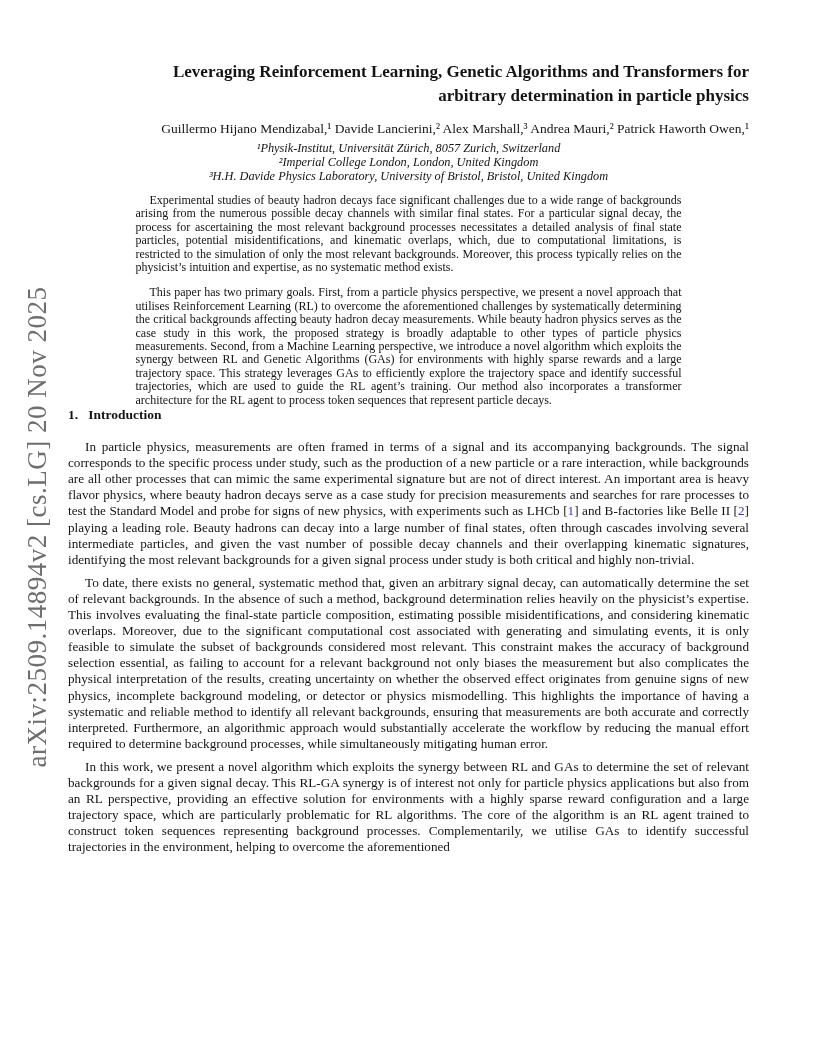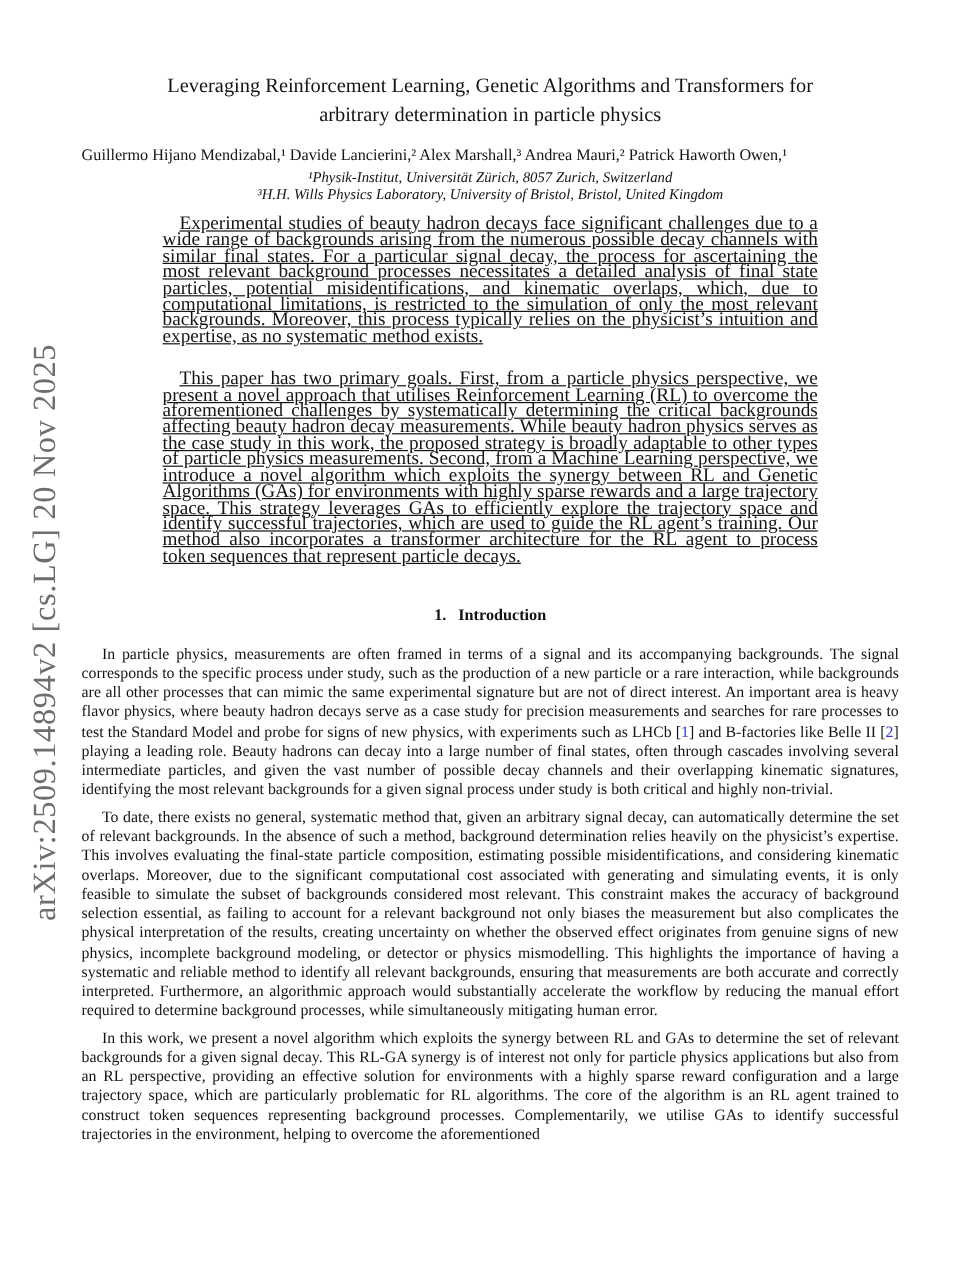--- a/index.html
+++ b/index.html
@@ -27,52 +27,50 @@
     white-space: nowrap;
     font-size: 27px;
     color: #6e6e6e;
     letter-spacing: 0.5px;
   }
   .content {
     width: 681px;
     margin-left: 68px;
   }
   .title {
-    text-align: center;
-    font-weight: normal;
+    text-align: right;
+    font-weight: bold;
     font-size: 17px;
     line-height: 24px;
   }
   .authors {
     margin-top: 12px;
-    text-align: left;
+    text-align: right;
     font-size: 13.5px;
     line-height: 18px;
   }
   .affiliations {
     margin-top: 3px;
     text-align: center;
     font-style: italic;
     font-size: 12.3px;
     line-height: 14px;
     font-family: Liberation Serif, serif;
   }
   .abstract {
     width: 546px;
     margin: 11px auto 0 auto;
-    font-size: 16px;
+    font-size: 12px;
     line-height: 13.4px;
     text-align: justify;
-    text-decoration: underline;
   }
   .abstract p { text-indent: 14px; }
-  .abstract p + p { margin-top: 22px; }
+  .abstract p + p { margin-top: 12px; }
   .section-heading {
-    margin-top: 35px;
-    text-align: center;
+    text-align: left;
     font-size: 13.5px;
     font-weight: bold;
   }
   .section-heading .sec-num { margin-right: 10px; }
   .body-text {
     margin-top: 16px;
     font-size: 13.2px;
     line-height: 16.1px;
     text-align: justify;
   }
@@ -97,21 +95,22 @@
       <div>Leveraging Reinforcement Learning, Genetic Algorithms and Transformers for</div>
       <div>arbitrary determination in particle physics</div>
     </div>
 
     <div class="authors">
       <div>Guillermo Hijano Mendizabal,¹ Davide Lancierini,² Alex Marshall,³ Andrea Mauri,² Patrick Haworth Owen,¹</div>
     </div>
 
     <div class="affiliations">
       <div>¹Physik-Institut, Universität Zürich, 8057 Zurich, Switzerland</div>
-      <div>³H.H. Wills Physics Laboratory, University of Bristol, Bristol, United Kingdom</div>
+      <div>²Imperial College London, London, United Kingdom</div>
+      <div>³H.H. Davide Physics Laboratory, University of Bristol, Bristol, United Kingdom</div>
     </div>
 
     <div class="abstract">
       <p>Experimental studies of beauty hadron decays face significant challenges due to a wide range of backgrounds arising from the numerous possible decay channels with similar final states. For a particular signal decay, the process for ascertaining the most relevant background processes necessitates a detailed analysis of final state particles, potential misidentifications, and kinematic overlaps, which, due to computational limitations, is restricted to the simulation of only the most relevant backgrounds. Moreover, this process typically relies on the physicist’s intuition and expertise, as no systematic method exists.</p>
       <p>This paper has two primary goals. First, from a particle physics perspective, we present a novel approach that utilises Reinforcement Learning (RL) to overcome the aforementioned challenges by systematically determining the critical backgrounds affecting beauty hadron decay measurements. While beauty hadron physics serves as the case study in this work, the proposed strategy is broadly adaptable to other types of particle physics measurements. Second, from a Machine Learning perspective, we introduce a novel algorithm which exploits the synergy between RL and Genetic Algorithms (GAs) for environments with highly sparse rewards and a large trajectory space. This strategy leverages GAs to efficiently explore the trajectory space and identify successful trajectories, which are used to guide the RL agent’s training. Our method also incorporates a transformer architecture for the RL agent to process token sequences that represent particle decays.</p>
     </div>
 
     <div class="section-heading">
       <span class="sec-num">1.</span><span>Introduction</span>
     </div>

